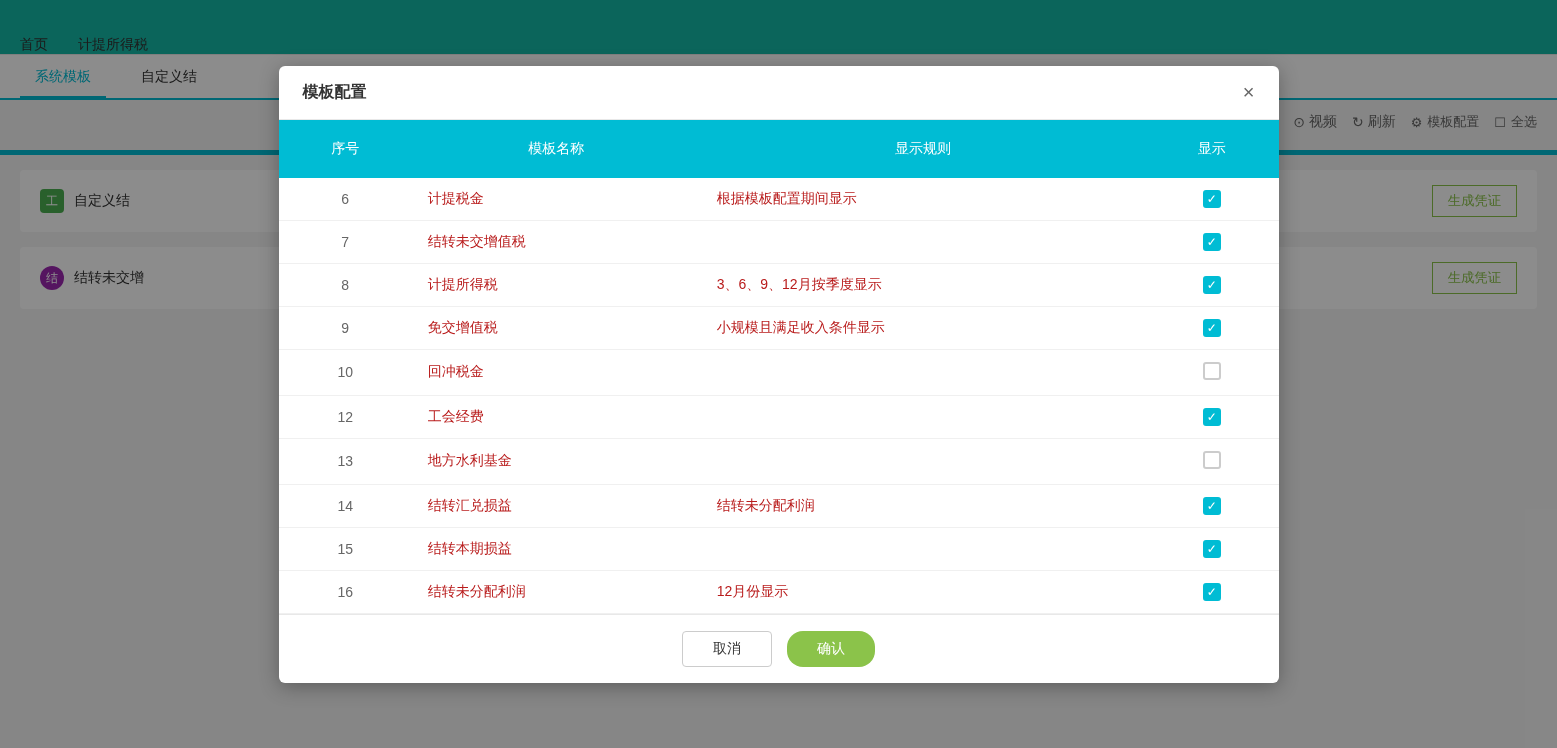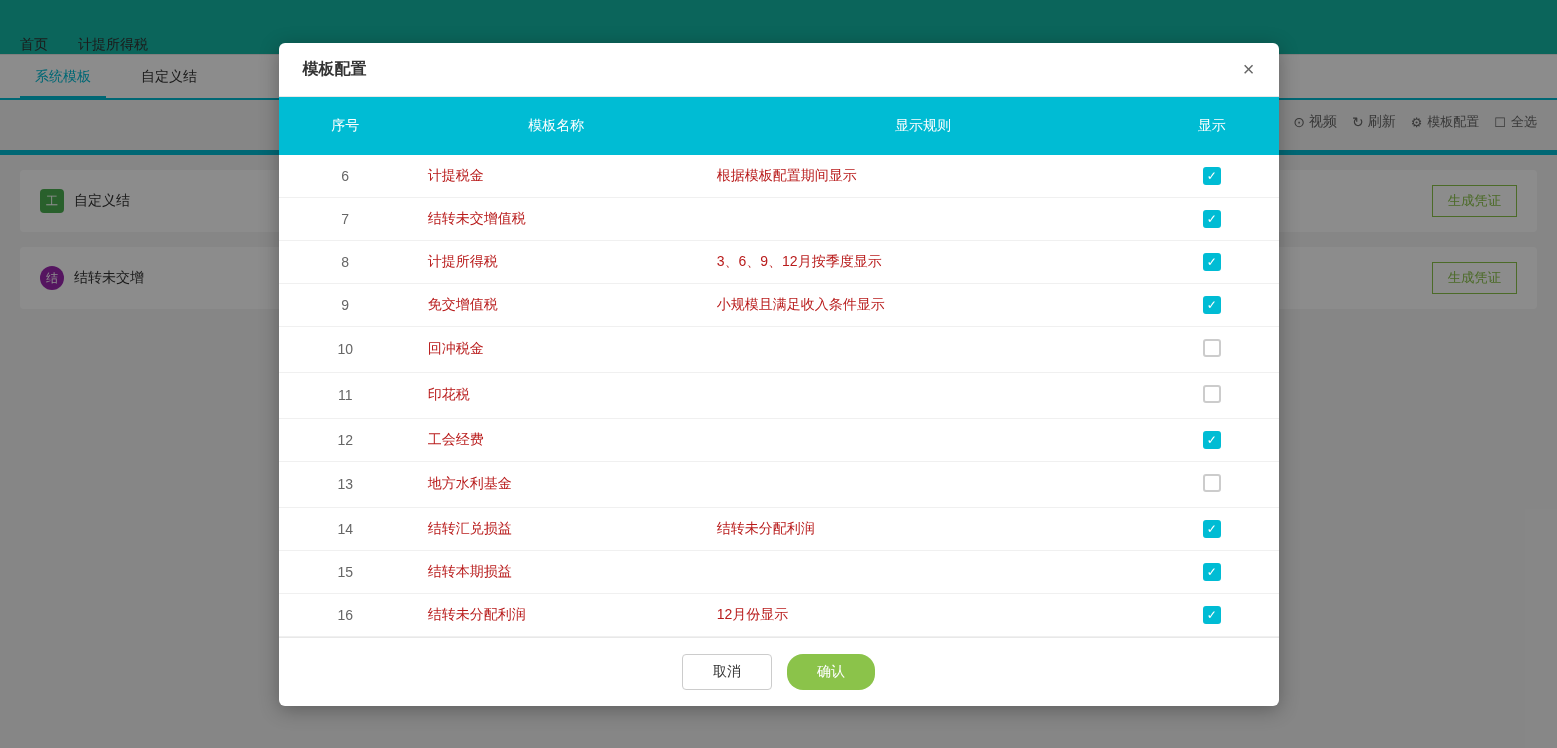--- a/index.html
+++ b/index.html
@@ -444,26 +444,20 @@
               <td>小规模且满足收入条件显示</td>
               <td><span class="custom-checkbox checked"></span></td>
             </tr>
             <tr>
               <td>10</td>
               <td>回冲税金</td>
               <td></td>
               <td><span class="custom-checkbox unchecked"></span></td>
             </tr>
             <tr>
-              <td>11</td>
-              <td>印花税</td>
-              <td></td>
-              <td><span class="custom-checkbox unchecked"></span></td>
-            </tr>
-            <tr>
               <td>12</td>
               <td>工会经费</td>
               <td></td>
               <td><span class="custom-checkbox checked"></span></td>
             </tr>
             <tr>
               <td>13</td>
               <td>地方水利基金</td>
               <td></td>
               <td><span class="custom-checkbox unchecked"></span></td>

